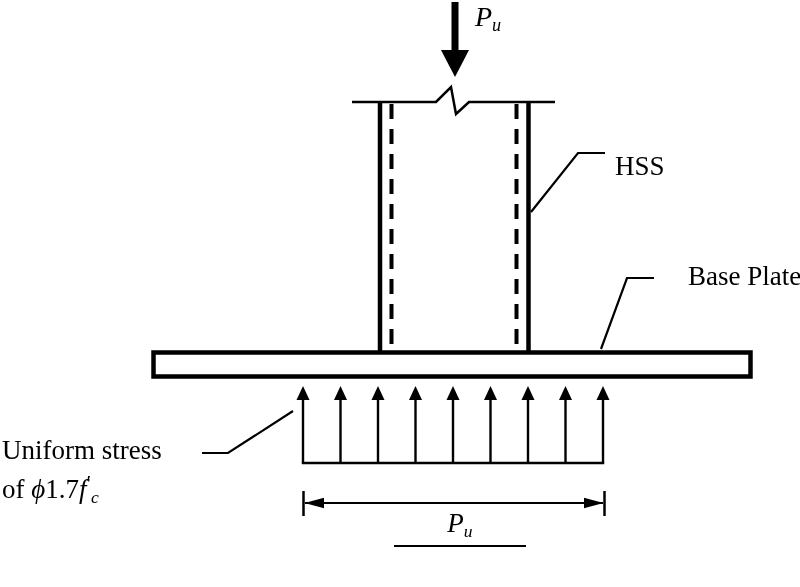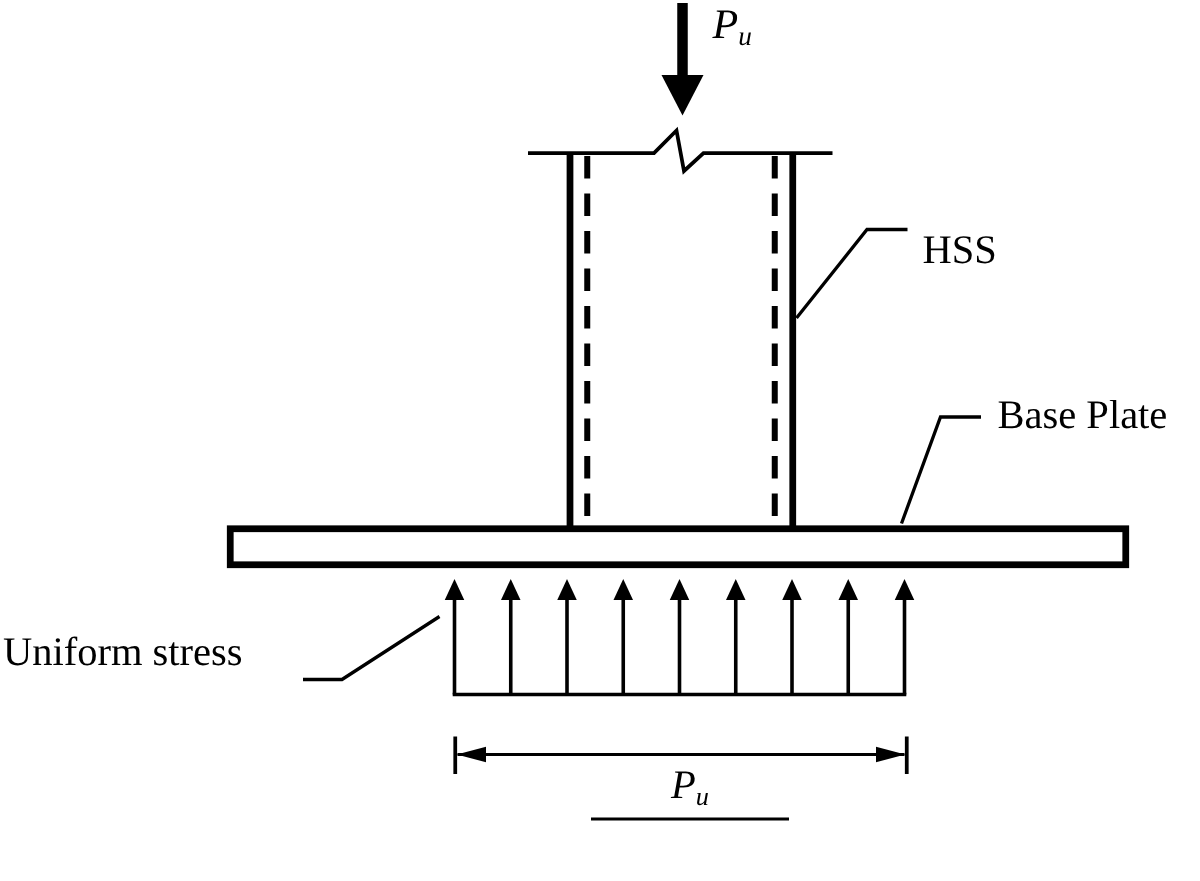--- a/index.html
+++ b/index.html
@@ -26,22 +26,22 @@
     font-size: 27px;
     line-height: 1.15;
     color: #000;
     white-space: nowrap;
   }
   .it  { font-style: italic; }
   .sb  { font-size: 0.65em; font-style: italic; vertical-align: -0.28em; }
   .pr  { font-size: 0.78em; vertical-align: 0.38em; }
   .lbl-pu        { left: 475px; top: 1px;   font-size: 28px; }
   .lbl-hss       { left: 615px; top: 133px; margin-top: 18px; }
-  .lbl-baseplate { left: 665px; top: 261px; }
-  .lbl-uniform   { left: 2px;   top: 418px; line-height: 33px; }
+  .lbl-baseplate { left: 688px; top: 261px; }
+  .lbl-uniform   { left: 2px;   top: 434px; line-height: 33px; }
   .fraction {
     position: absolute;
     left: 394px;
     top: 508px;
     width: 132px;
     text-align: center;
     font-size: 27px;
   }
   .frac-num { display: block; padding-bottom: 1px; }
   .frac-bar {
@@ -110,20 +110,21 @@
   <div class="label lbl-pu">
     <span class="it">P</span><span class="sb">u</span>
   </div>
 
   <div class="label lbl-hss">HSS</div>
 
   <div class="label lbl-baseplate">Base Plate</div>
 
   <div class="label lbl-uniform">
     <span>Uniform stress</span><br>
+    <span><span>of </span><span class="it">ϕ</span><span>1.7</span><span class="it">f</span><span class="pr">′</span><span class="sb">c</span></span>
   </div>
 
   <div class="fraction">
     <span class="frac-num"><span class="it">P</span><span class="sb">u</span></span>
     <span class="frac-bar"></span>
   </div>
 
 </div>
 
 </body></html>

